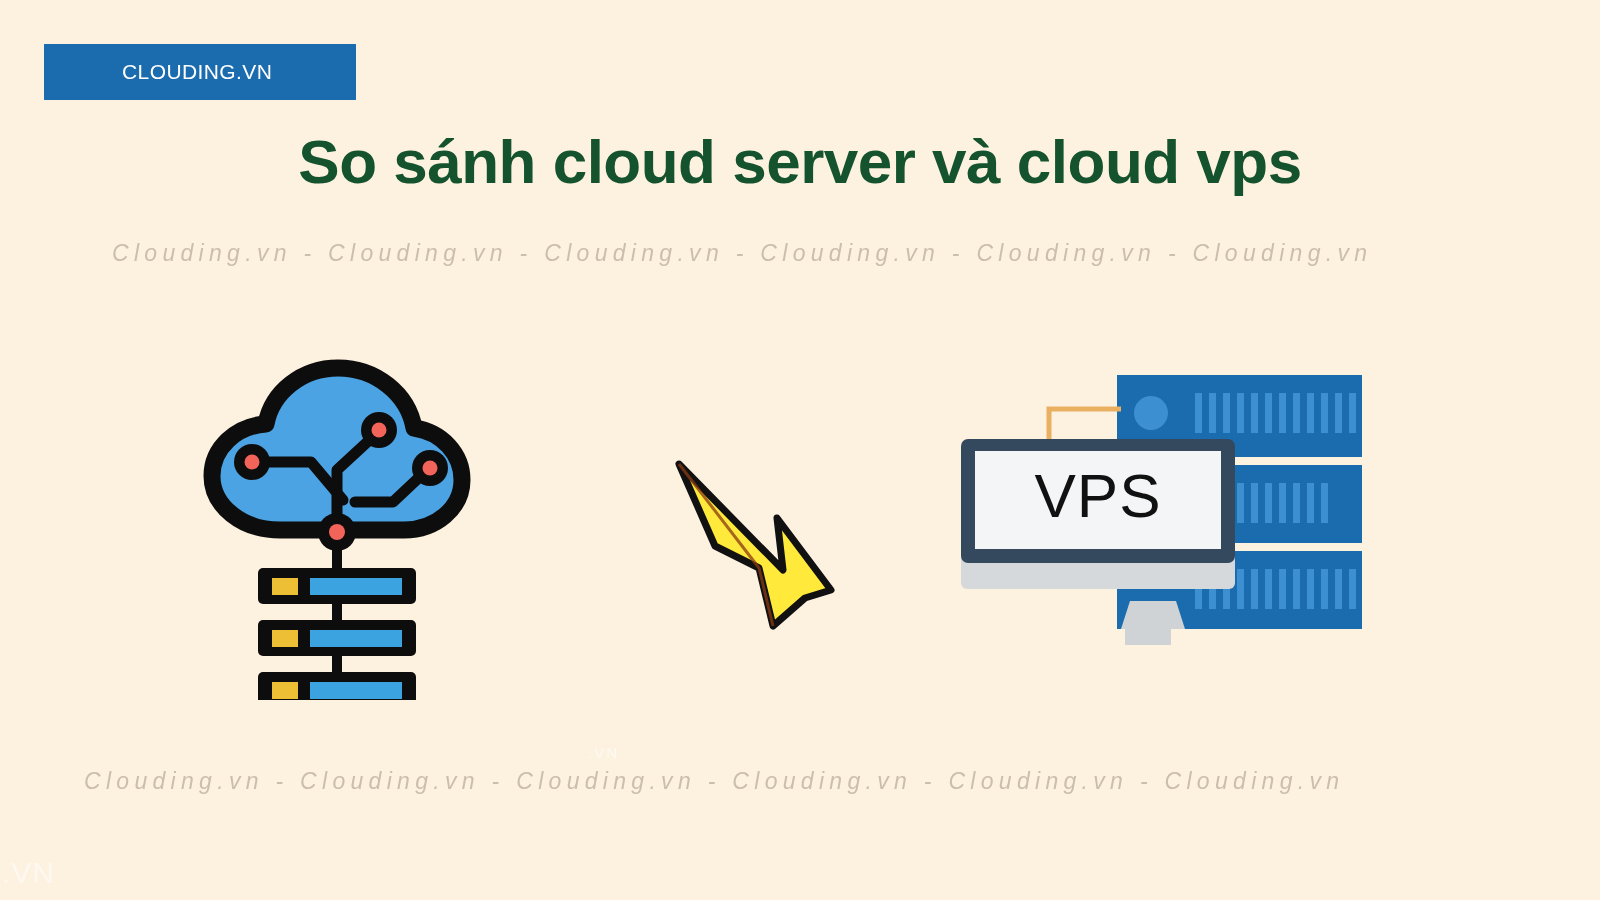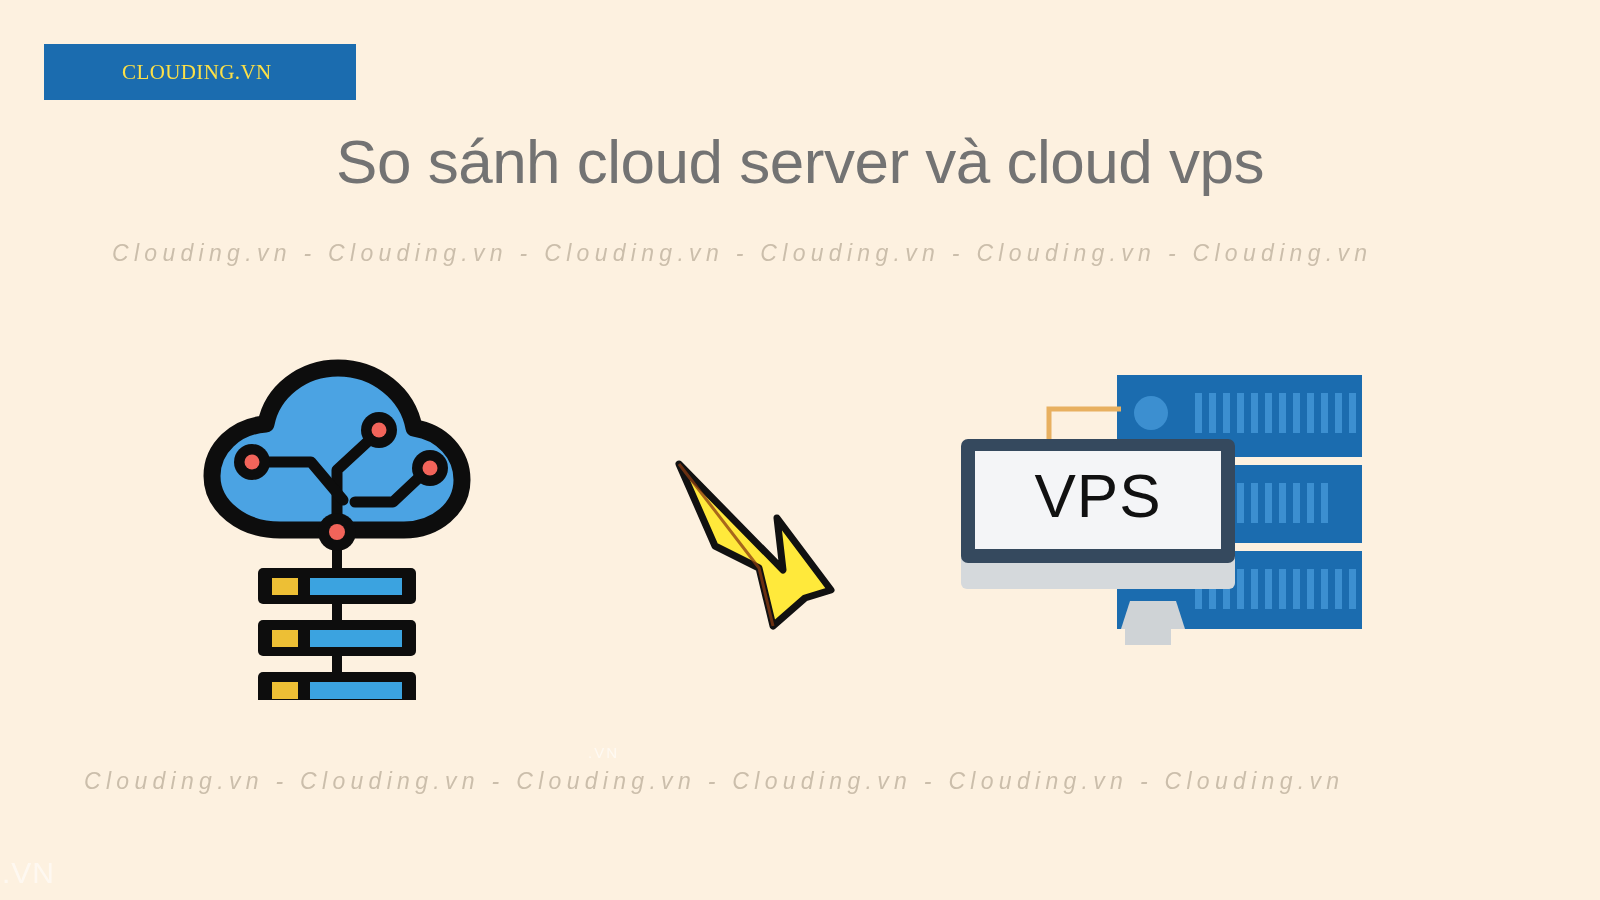--- a/index.html
+++ b/index.html
@@ -31,37 +31,37 @@
     top: 44px;
     width: 312px;
     height: 56px;
     background: #1B6CAF;
     display: flex;
     align-items: center;
     box-sizing: border-box;
     padding-left: 78px;
   }
   .logo-badge-text {
-    color: #fde047;
+    color: #ffffff;
     font-size: 21px;
     letter-spacing: 0.4px;
-    font-family: Liberation Serif, serif;
+    font-family: Liberation Sans, sans-serif;
     white-space: nowrap;
   }
 
   
   .page-title {
     position: absolute;
     left: 0;
     top: 126px;
     width: 1600px;
     text-align: center;
-    color: #737373;
+    color: #14532d;
     font-size: 62px;
-    font-weight: 400;
+    font-weight: 700;
     letter-spacing: -0.5px;
     font-family: "Liberation Sans", sans-serif;
     white-space: nowrap;
   }
 
   
   .watermark {
     position: absolute;
     color: #C9BCA9;
     font-style: italic;

